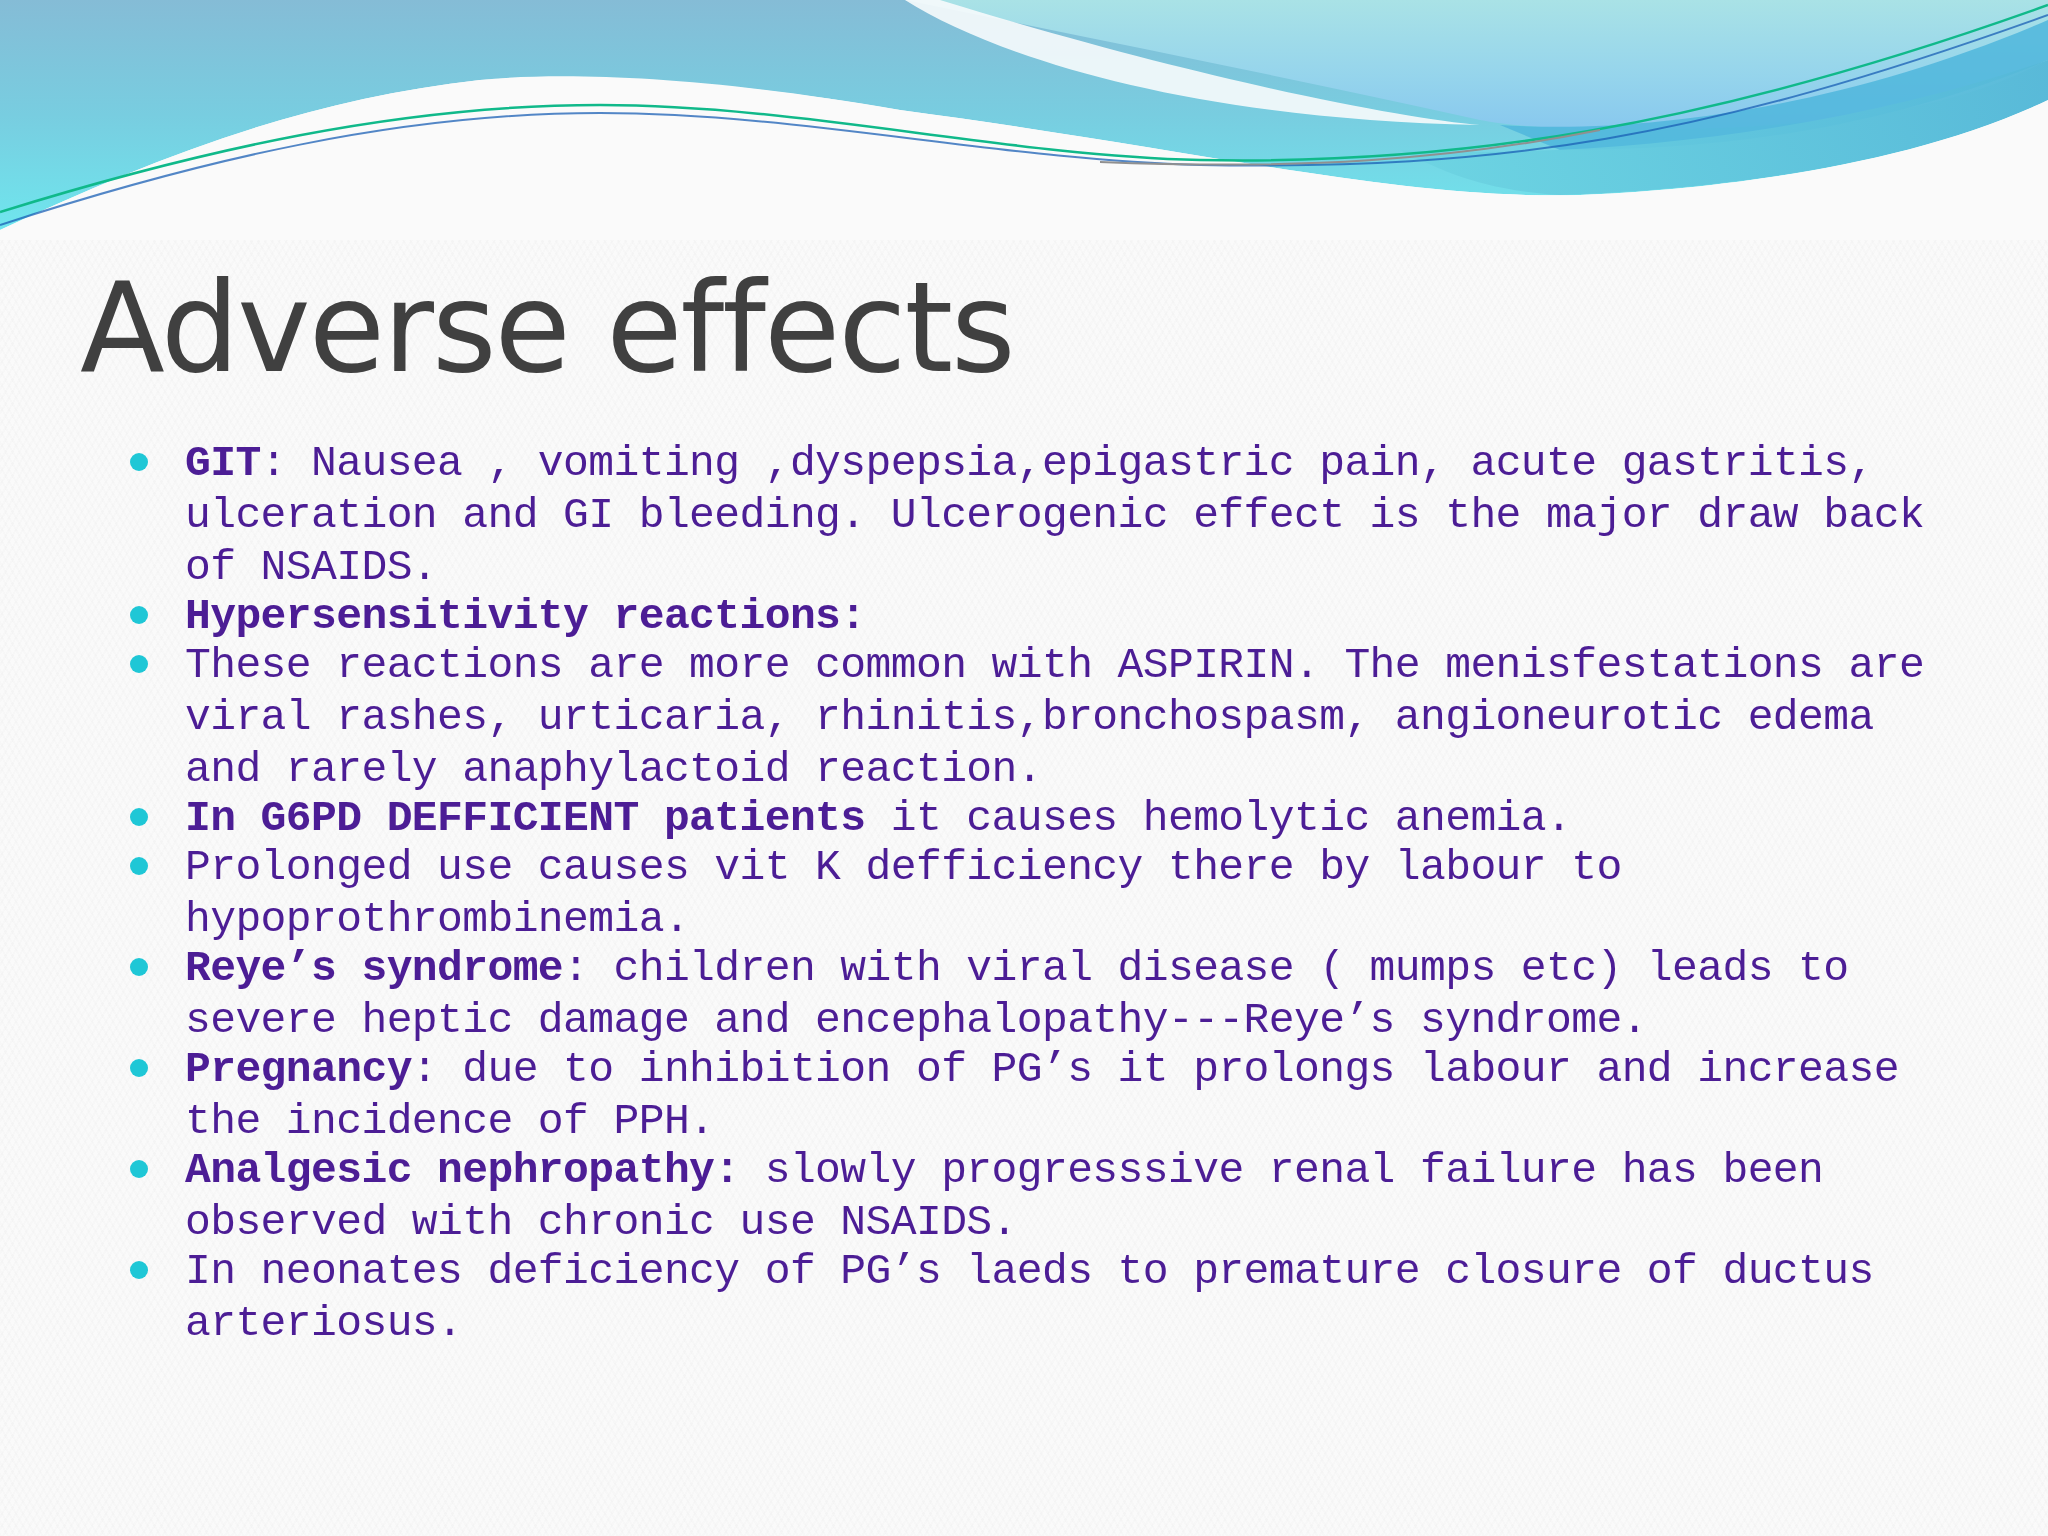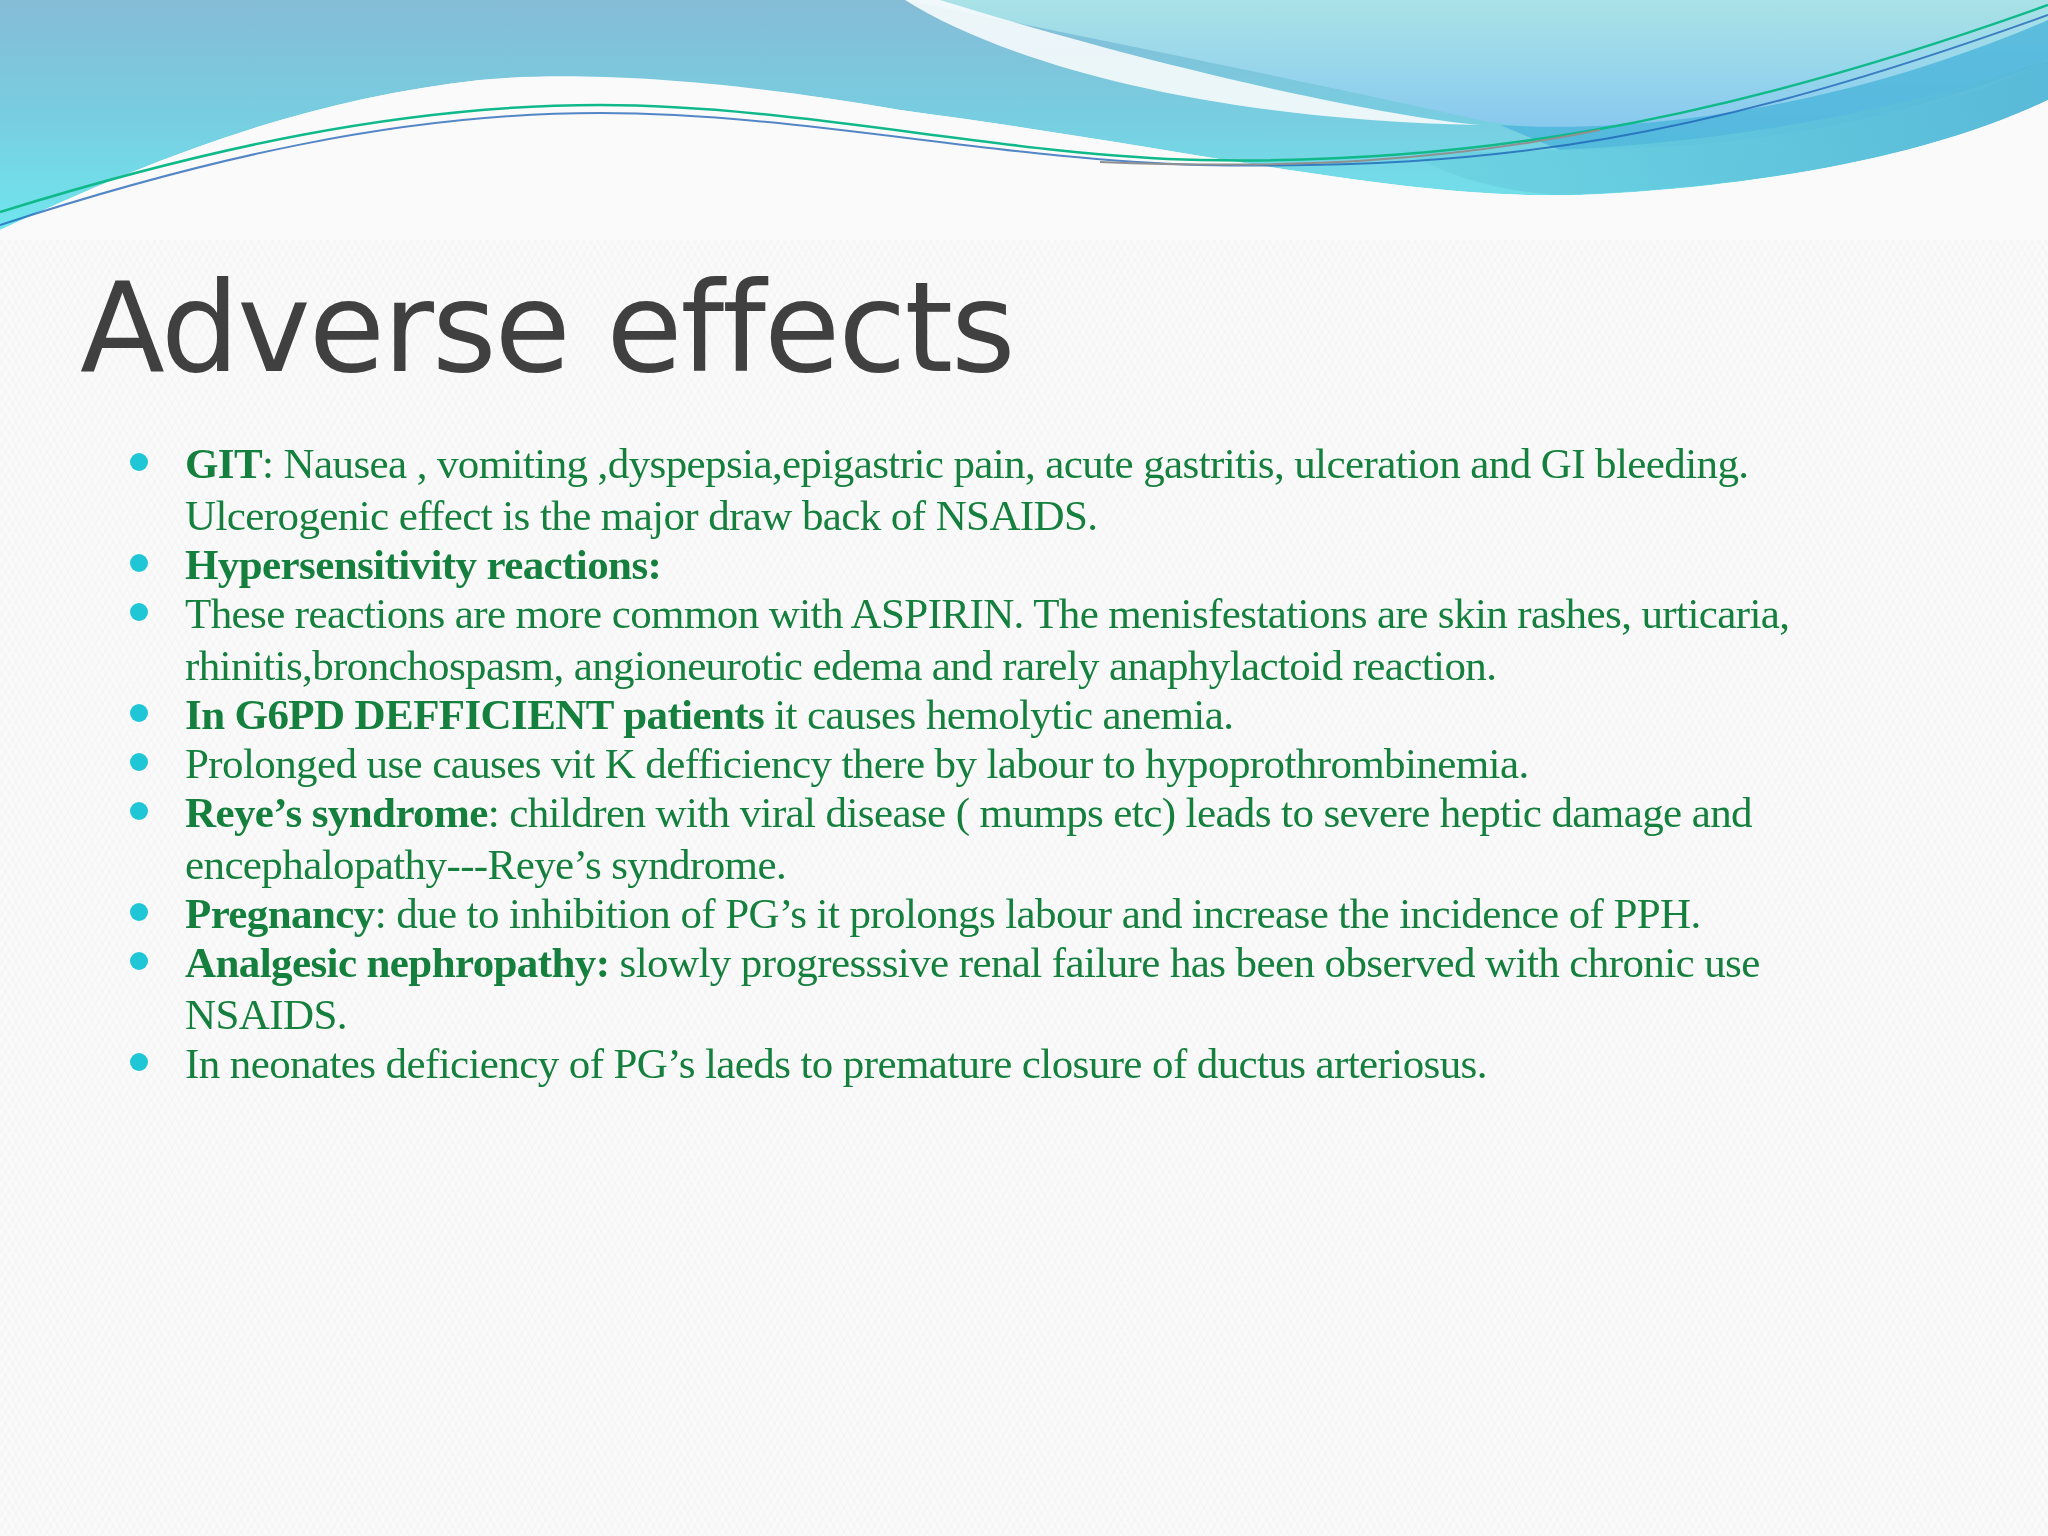--- a/index.html
+++ b/index.html
@@ -48,23 +48,24 @@
     width: 1800px;
     margin: 0;
     padding: 0;
     list-style: none;
   }
   .bullet-item {
     position: relative;
     padding-left: 55px;
     font-size: 43px;
     line-height: 52px;
-    color: #15803d;
+    color: #4c1d95;
     margin-bottom: -3px;
     letter-spacing: -0.6px;
+    font-family: Liberation Mono, monospace;
   }
   .bullet-dot {
     position: absolute;
     left: 0;
     top: 15px;
     width: 18px;
     height: 18px;
     border-radius: 50%;
     background: #1fc7d6;
   }
@@ -118,21 +119,21 @@
   <li class="bullet-item">
     <span class="bullet-dot"></span>
     <span class="bullet-text"><b>GIT</b><span>: Nausea , vomiting ,dyspepsia,epigastric pain, acute gastritis, ulceration and GI bleeding. Ulcerogenic effect is the major draw back of NSAIDS.</span></span>
   </li>
   <li class="bullet-item">
     <span class="bullet-dot"></span>
     <span class="bullet-text"><b>Hypersensitivity reactions:</b><span></span></span>
   </li>
   <li class="bullet-item">
     <span class="bullet-dot"></span>
-    <span class="bullet-text"><b></b><span>These reactions are more common with ASPIRIN. The menisfestations are skin rashes, urticaria, rhinitis,bronchospasm, angioneurotic edema and rarely anaphylactoid reaction.</span></span>
+    <span class="bullet-text"><b></b><span>These reactions are more common with ASPIRIN. The menisfestations are viral rashes, urticaria, rhinitis,bronchospasm, angioneurotic edema and rarely anaphylactoid reaction.</span></span>
   </li>
   <li class="bullet-item">
     <span class="bullet-dot"></span>
     <span class="bullet-text"><b>In G6PD DEFFICIENT patients</b><span> it causes hemolytic anemia.</span></span>
   </li>
   <li class="bullet-item">
     <span class="bullet-dot"></span>
     <span class="bullet-text"><b></b><span>Prolonged use causes vit K defficiency there by labour to hypoprothrombinemia.</span></span>
   </li>
   <li class="bullet-item">

